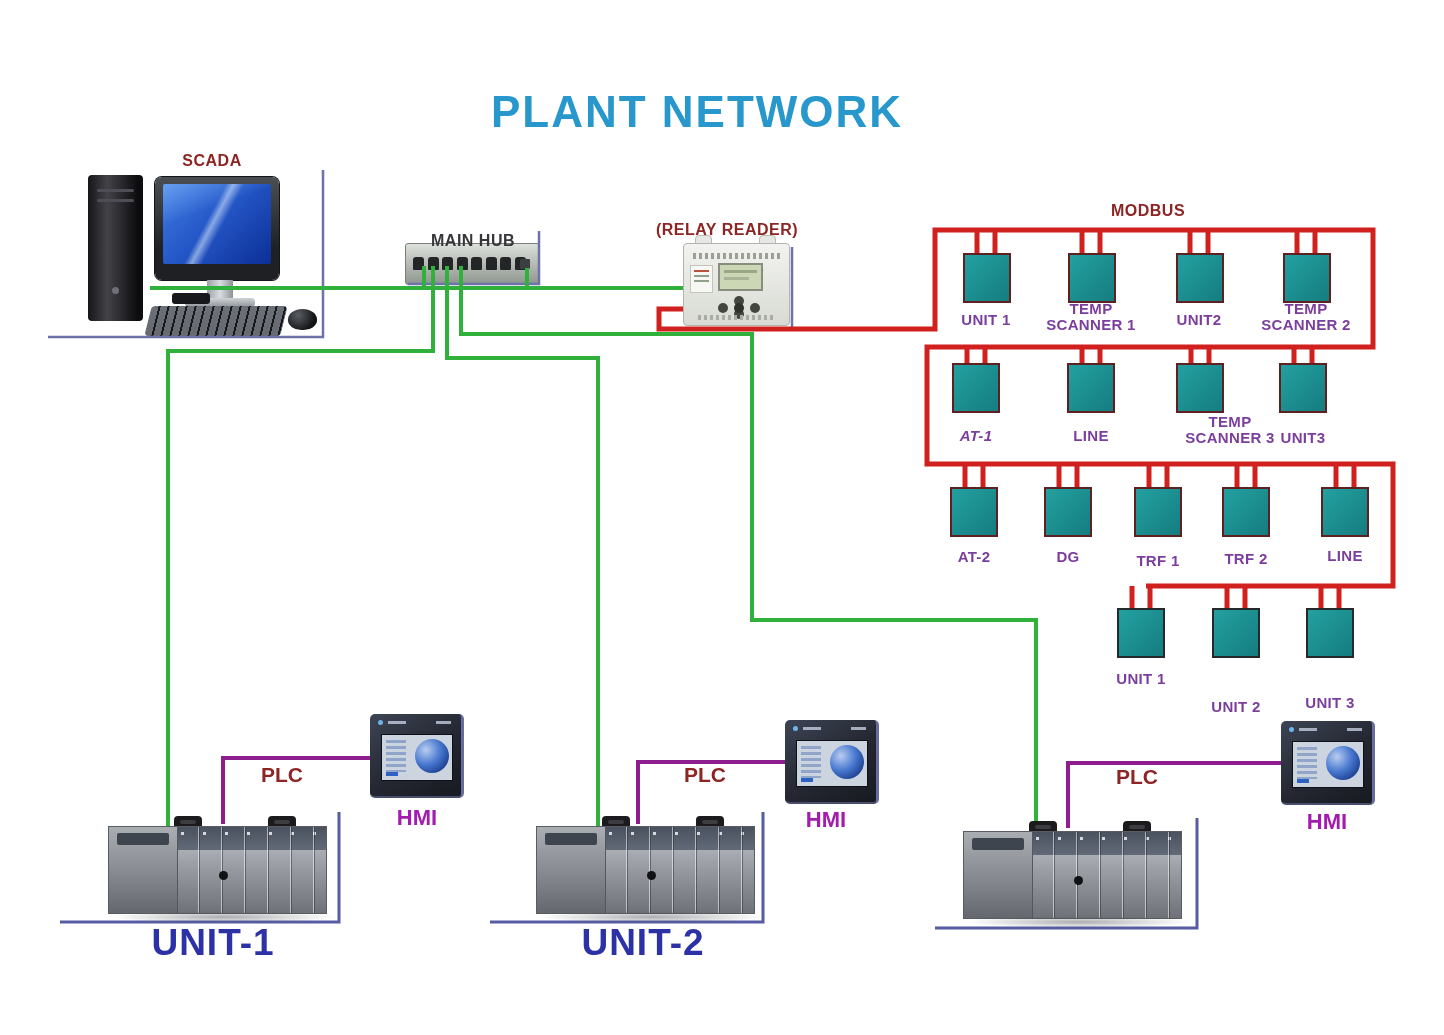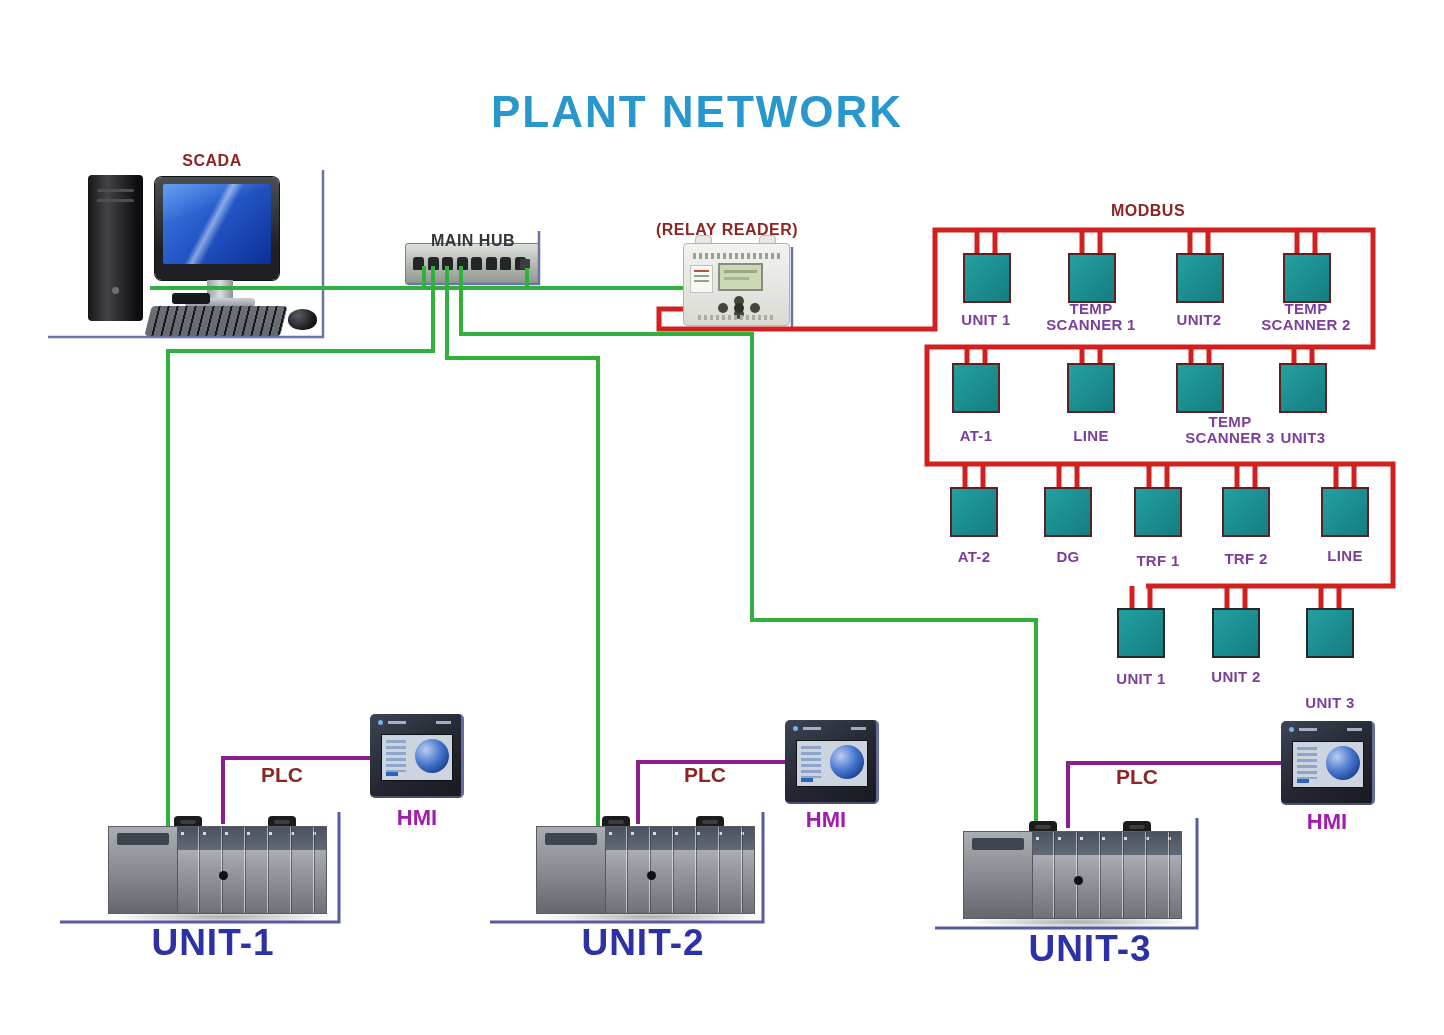--- a/index.html
+++ b/index.html
@@ -331,40 +331,39 @@
   <div class="lbl lbl-maroon" style="left:152px;top:152px;width:120px;">SCADA</div>
   <div class="lbl lbl-dark" style="left:413px;top:215px;width:120px;margin-top:17px;">MAIN HUB</div>
   <div class="lbl lbl-maroon" style="left:637px;top:221px;width:180px;">(RELAY READER)</div>
   <div class="lbl lbl-maroon" style="left:1088px;top:202px;width:120px;text-align:center;">MODBUS</div>
 
   <div class="lbl lbl-node" style="left:934px;top:312px;width:104px;">UNIT 1</div>
   <div class="lbl lbl-node" style="left:1039px;top:301px;width:104px;">TEMP SCANNER 1</div>
   <div class="lbl lbl-node" style="left:1147px;top:312px;width:104px;">UNIT2</div>
   <div class="lbl lbl-node" style="left:1254px;top:301px;width:104px;">TEMP SCANNER 2</div>
 
-  <div class="lbl lbl-node" style="left:924px;top:428px;width:104px;">AT-1</div>
+  <div class="lbl lbl-node" style="left:924px;top:428px;width:104px;font-style:italic;">AT-1</div>
   <div class="lbl lbl-node" style="left:1039px;top:428px;width:104px;">LINE</div>
   <div class="lbl lbl-node" style="left:1148px;top:414px;width:104px;margin-left:30px;">TEMP SCANNER 3</div>
   <div class="lbl lbl-node" style="left:1251px;top:430px;width:104px;">UNIT3</div>
 
   <div class="lbl lbl-node" style="left:922px;top:549px;width:104px;">AT-2</div>
   <div class="lbl lbl-node" style="left:1016px;top:549px;width:104px;">DG</div>
   <div class="lbl lbl-node" style="left:1106px;top:553px;width:104px;">TRF 1</div>
   <div class="lbl lbl-node" style="left:1194px;top:551px;width:104px;">TRF 2</div>
   <div class="lbl lbl-node" style="left:1293px;top:548px;width:104px;">LINE</div>
 
   <div class="lbl lbl-node" style="left:1089px;top:671px;width:104px;">UNIT 1</div>
-  <div class="lbl lbl-node" style="left:1184px;top:669px;width:104px;">UNIT 2</div>
+  <div class="lbl lbl-node" style="left:1184px;top:699px;width:104px;">UNIT 2</div>
   <div class="lbl lbl-node" style="left:1278px;top:671px;width:104px;margin-top:24px;">UNIT 3</div>
 
   <div class="lbl lbl-plc" style="left:242px;top:764px;width:80px;">PLC</div>
   <div class="lbl lbl-plc" style="left:665px;top:764px;width:80px;">PLC</div>
   <div class="lbl lbl-plc" style="left:1097px;top:766px;width:80px;">PLC</div>
 
   <div class="lbl lbl-hmi" style="left:377px;top:806px;width:80px;">HMI</div>
   <div class="lbl lbl-hmi" style="left:786px;top:808px;width:80px;">HMI</div>
   <div class="lbl lbl-hmi" style="left:1287px;top:810px;width:80px;">HMI</div>
 
   <div class="lbl lbl-unit" style="left:103px;top:923px;width:220px;">UNIT-1</div>
   <div class="lbl lbl-unit" style="left:533px;top:923px;width:220px;">UNIT-2</div>
-  <div class="lbl lbl-unit" style="left:980px;top:929px;width:220px;">UNIT-3</div>
 
 </div>
 
 </body></html>

